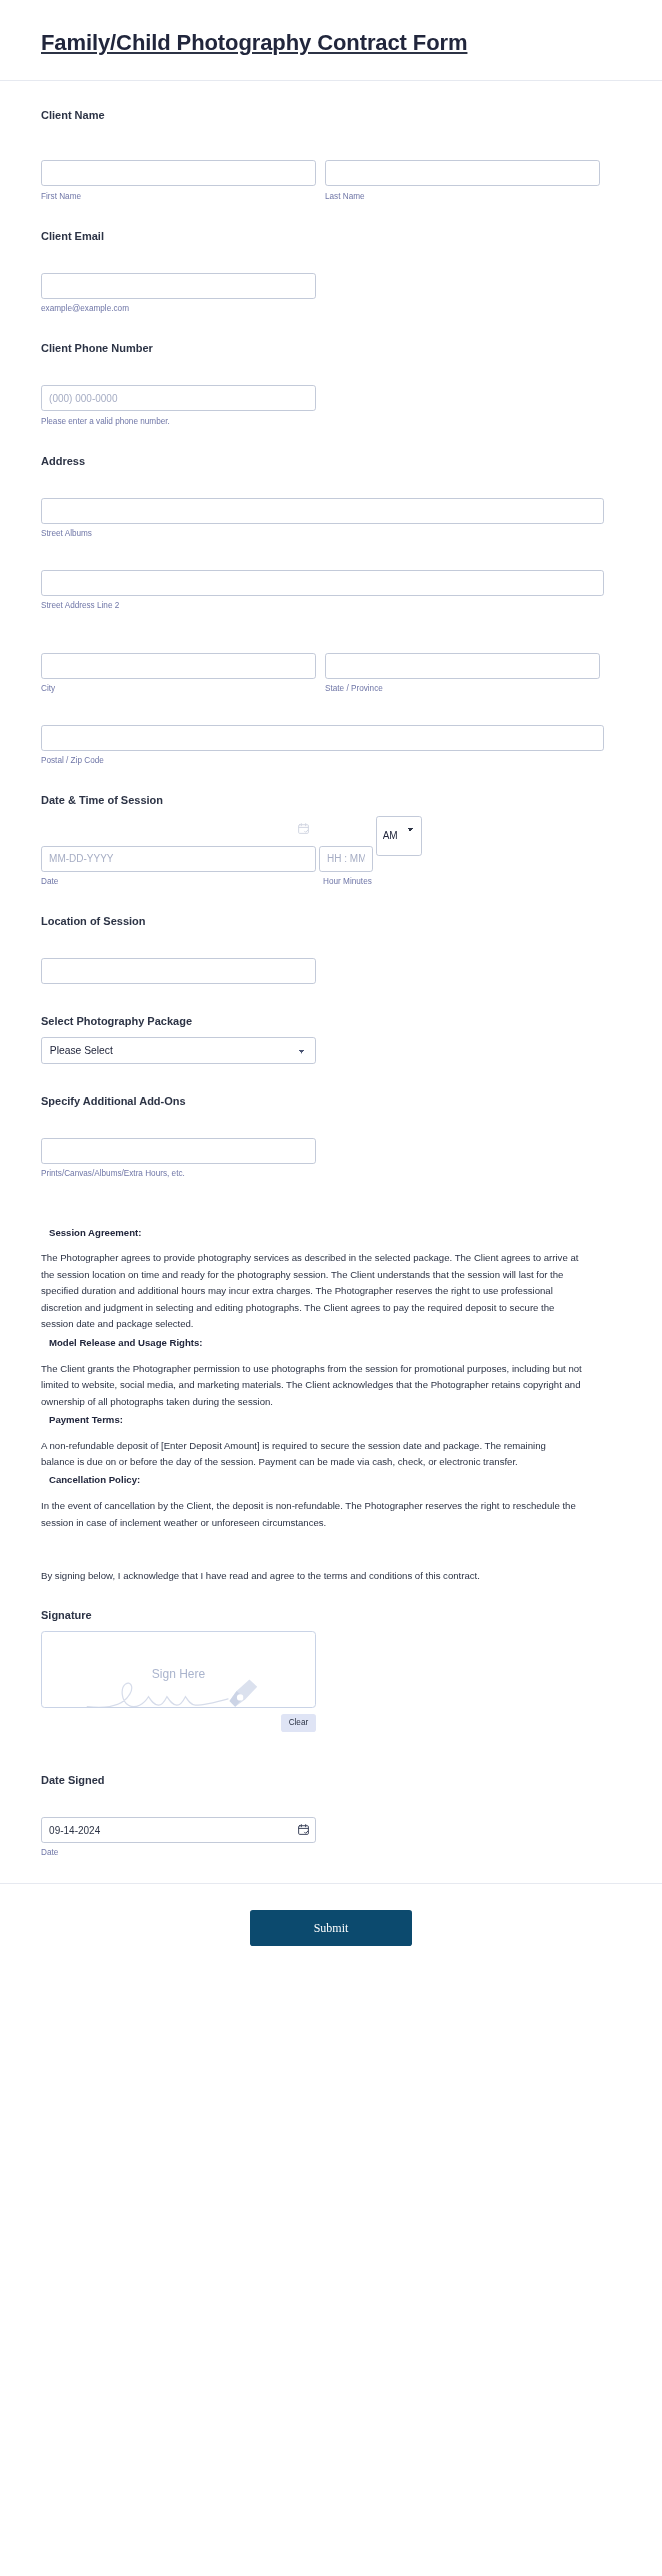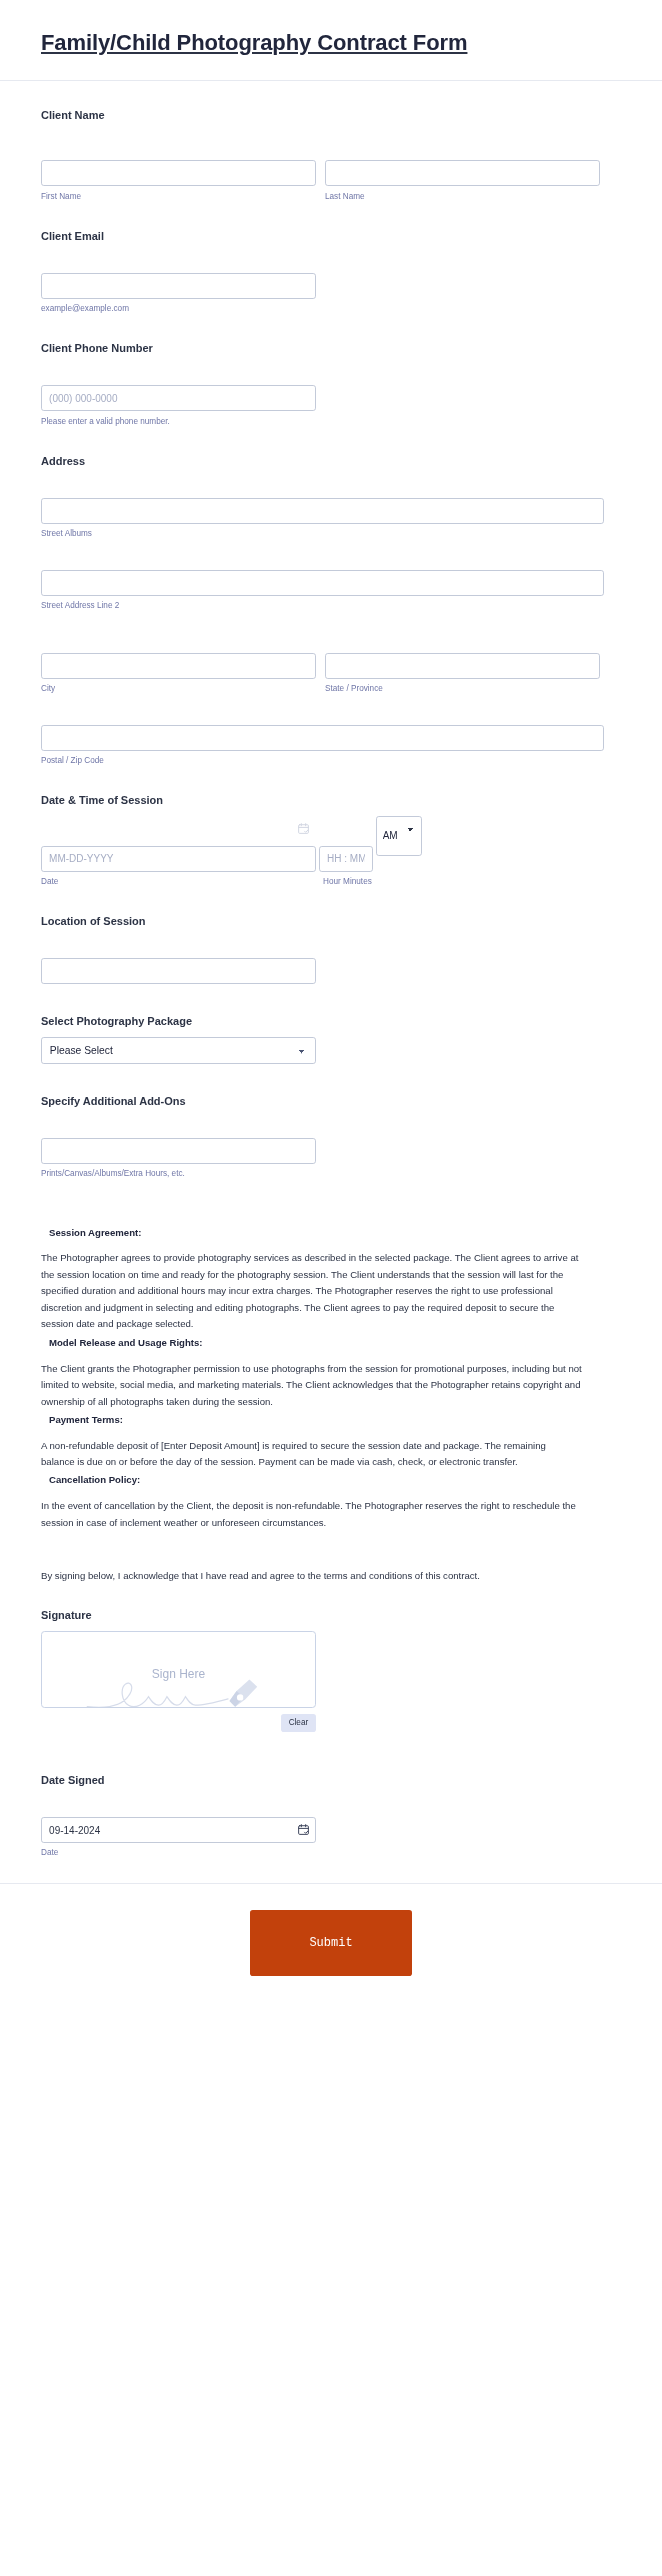--- a/index.html
+++ b/index.html
@@ -248,28 +248,28 @@
     margin-left: 44px;
   }
 
   
   .form-footer {
     border-top: 0.7px solid #e6e9f0;
     padding: 26px 41px 34px 41px;
     text-align: center;
   }
   .submit-btn {
-    background: #c2410c;
+    background: #0c4a6e;
     color: #ffffff;
     border: none;
     border-radius: 2.8px;
-    font-family: Liberation Mono, monospace;
+    font-family: Liberation Serif, serif;
     font-size: 12px;
     font-weight: normal;
-    padding: 26px 0;
+    padding: 11px 0;
     width: 162px;
     cursor: pointer;
     line-height: 1.2;
   }
 </style>
 </head>
 <body>
 
 <div class="form-wrap">
 

